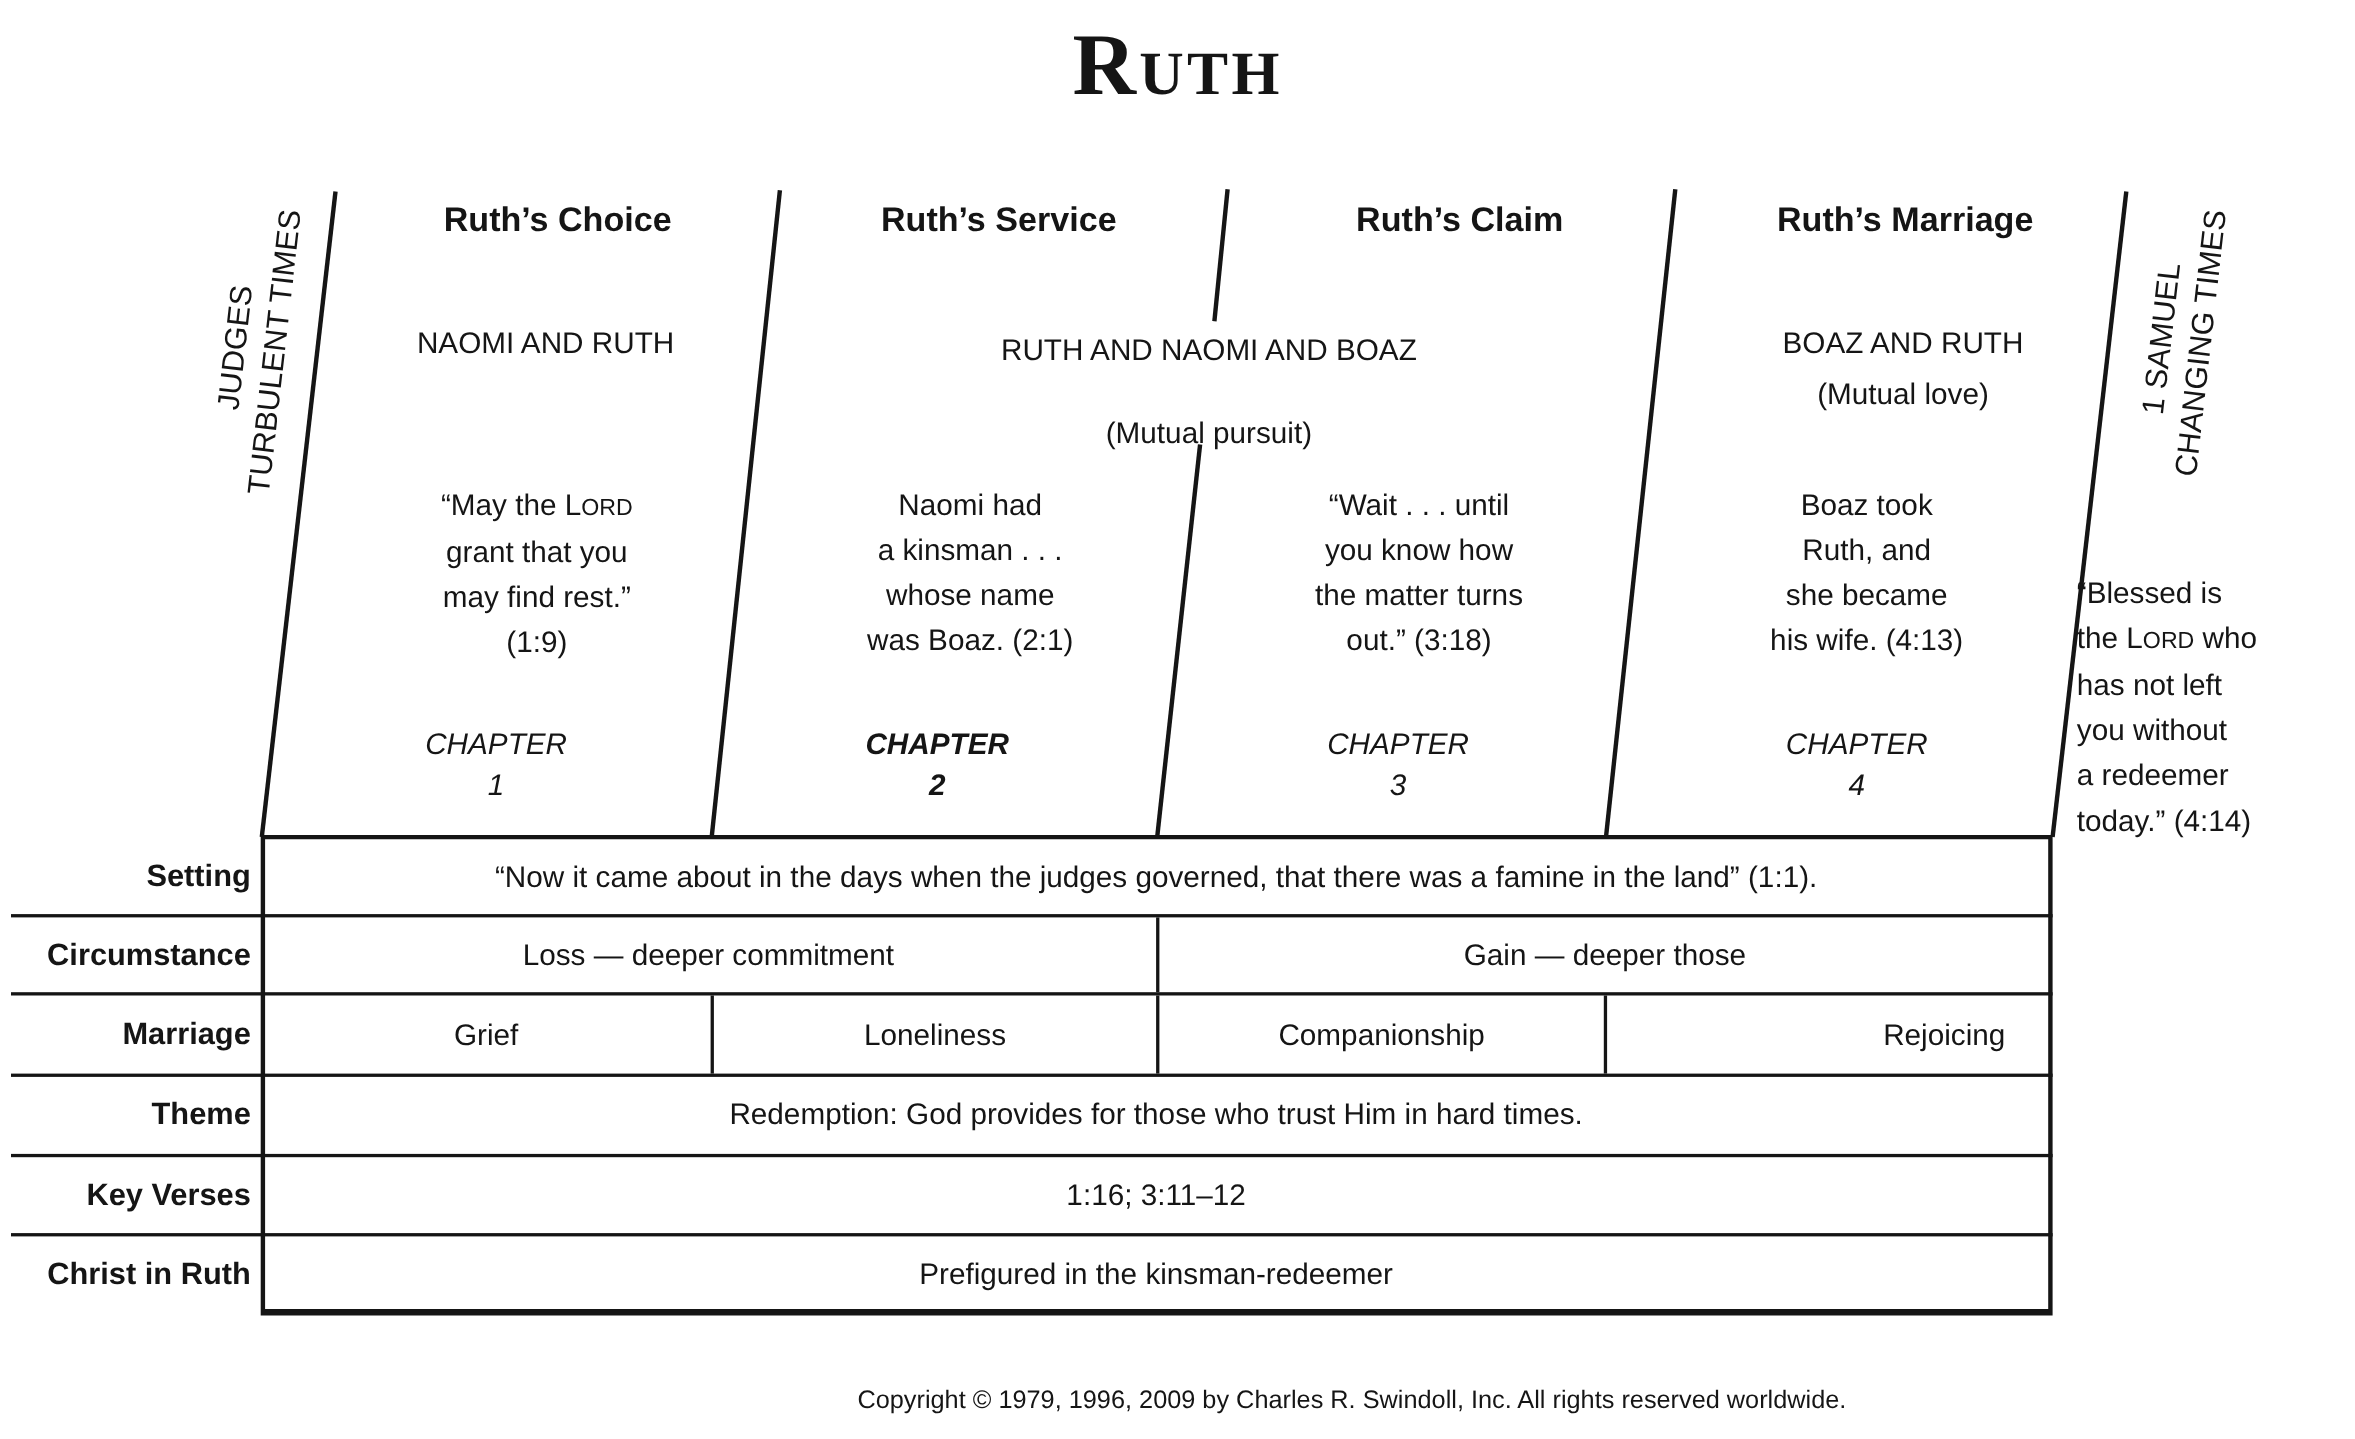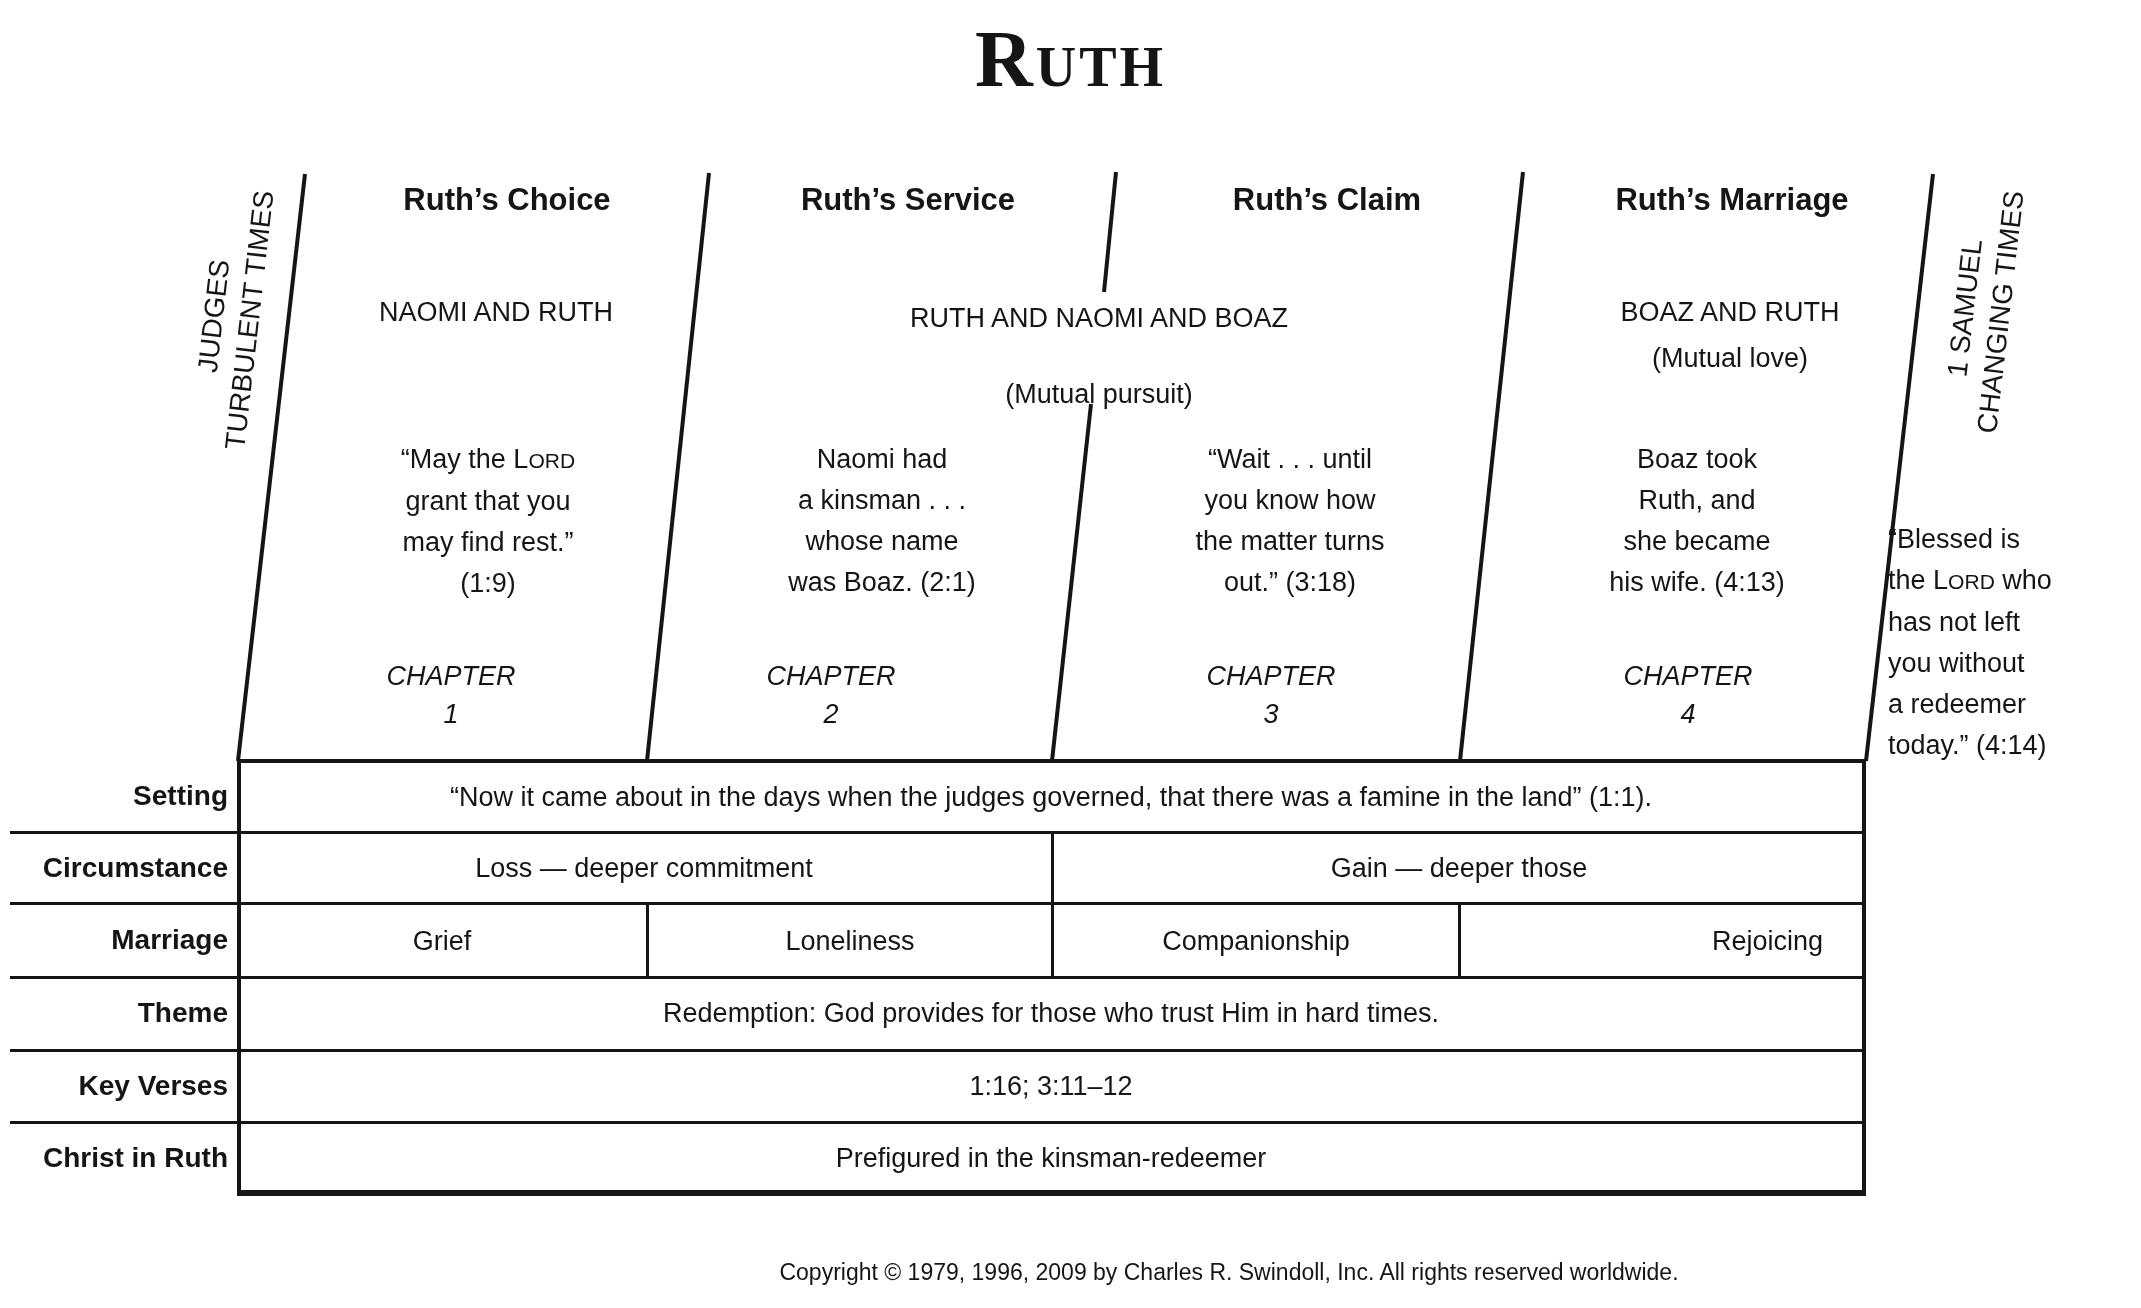--- a/index.html
+++ b/index.html
@@ -96,21 +96,21 @@
 
   <div class="abs quote" style="left:1888px;top:519px;width:240px;text-align:left;">“Blessed is
 the L<span class="sc">ORD</span> who
 has not left
 you without
 a redeemer
 today.” (4:14)</div>
 
   <div class="abs ctr chapter" style="left:351px;top:657px;width:200px;"><span>CHAPTER</span>
 <span>1</span></div>
-  <div class="abs ctr chapter" style="left:731px;top:657px;width:200px;"><span>CHAPTER</span>
+  <div class="abs ctr chapter" style="left:752px;top:657px;width:200px;font-weight:bold;"><span>CHAPTER</span>
 <span>2</span></div>
   <div class="abs ctr chapter" style="left:1171px;top:657px;width:200px;"><span>CHAPTER</span>
 <span>3</span></div>
   <div class="abs ctr chapter" style="left:1588px;top:657px;width:200px;"><span>CHAPTER</span>
 <span>4</span></div>
 
   <div class="abs tbox" style="left:237px;top:759px;width:1621px;height:427px;"></div>
 
   <div class="abs hline" style="left:10px;top:831px;width:1856px;"></div>
   <div class="abs hline" style="left:10px;top:902px;width:1856px;"></div>

